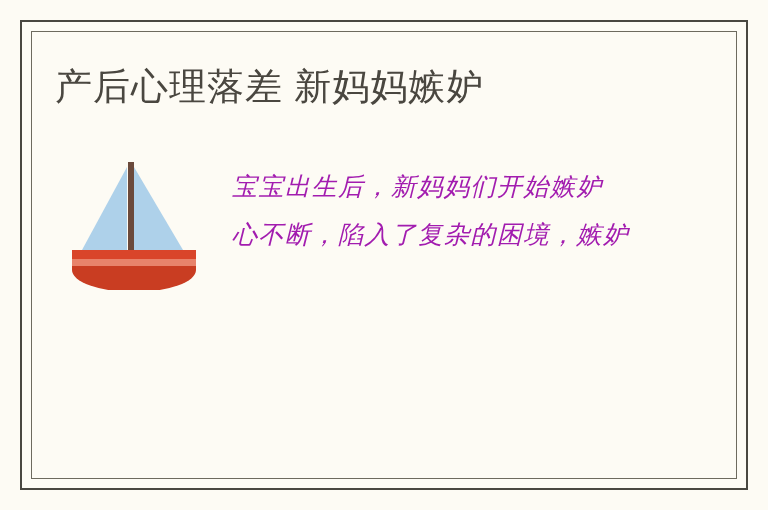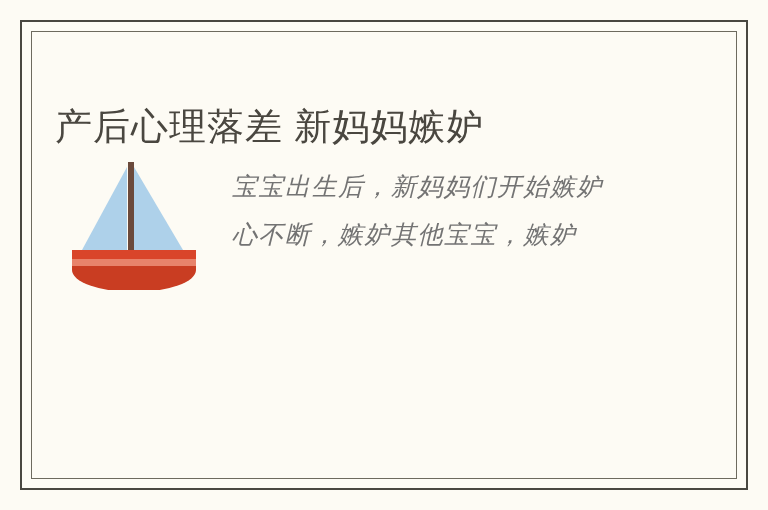--- a/index.html
+++ b/index.html
@@ -55,21 +55,20 @@
   .page-title {
     position: absolute;
     left: 55px;
     top: 64px;
     font-size: 37px;
     line-height: 46px;
     color: #4A4740;
     letter-spacing: 1px;
     font-weight: 400;
     white-space: nowrap;
-    margin-top: 40px;
   }
 
   
   .illustration {
     position: absolute;
     left: 64px;
     top: 155px;
     width: 140px;
     height: 135px;
   }
@@ -79,21 +78,21 @@
 
   
   .body-text {
     position: absolute;
     left: 232px;
     top: 163px;
     width: 416px;
     font-family: "DejaVu Sans", sans-serif;
     font-size: 25px;
     line-height: 48px;
-    color: #737373;
+    color: #a21caf;
     letter-spacing: 1.5px;
     font-style: italic;
     font-weight: 400;
   }
   .body-text .line {
     white-space: nowrap;
     height: 48px;
   }
 </style>
 </head>
@@ -120,17 +119,17 @@
         <rect x="8" y="95" width="124" height="9" fill="#D9452A"></rect>
 
         <rect x="8" y="104" width="124" height="7" fill="#E8836B"></rect>
 
         <path d="M8,111 L132,111 L132,115 A62,22 0 0 1 8,115 Z" fill="#C93D22"></path>
       </svg>
     </div>
 
     <div class="body-text">
       <div class="line">宝宝出生后，新妈妈们开始嫉妒</div>
-      <div class="line">心不断，嫉妒其他宝宝，嫉妒</div>
+      <div class="line">心不断，陷入了复杂的困境，嫉妒</div>
     </div>
 
   </div>
 </div>
 
 </body></html>

